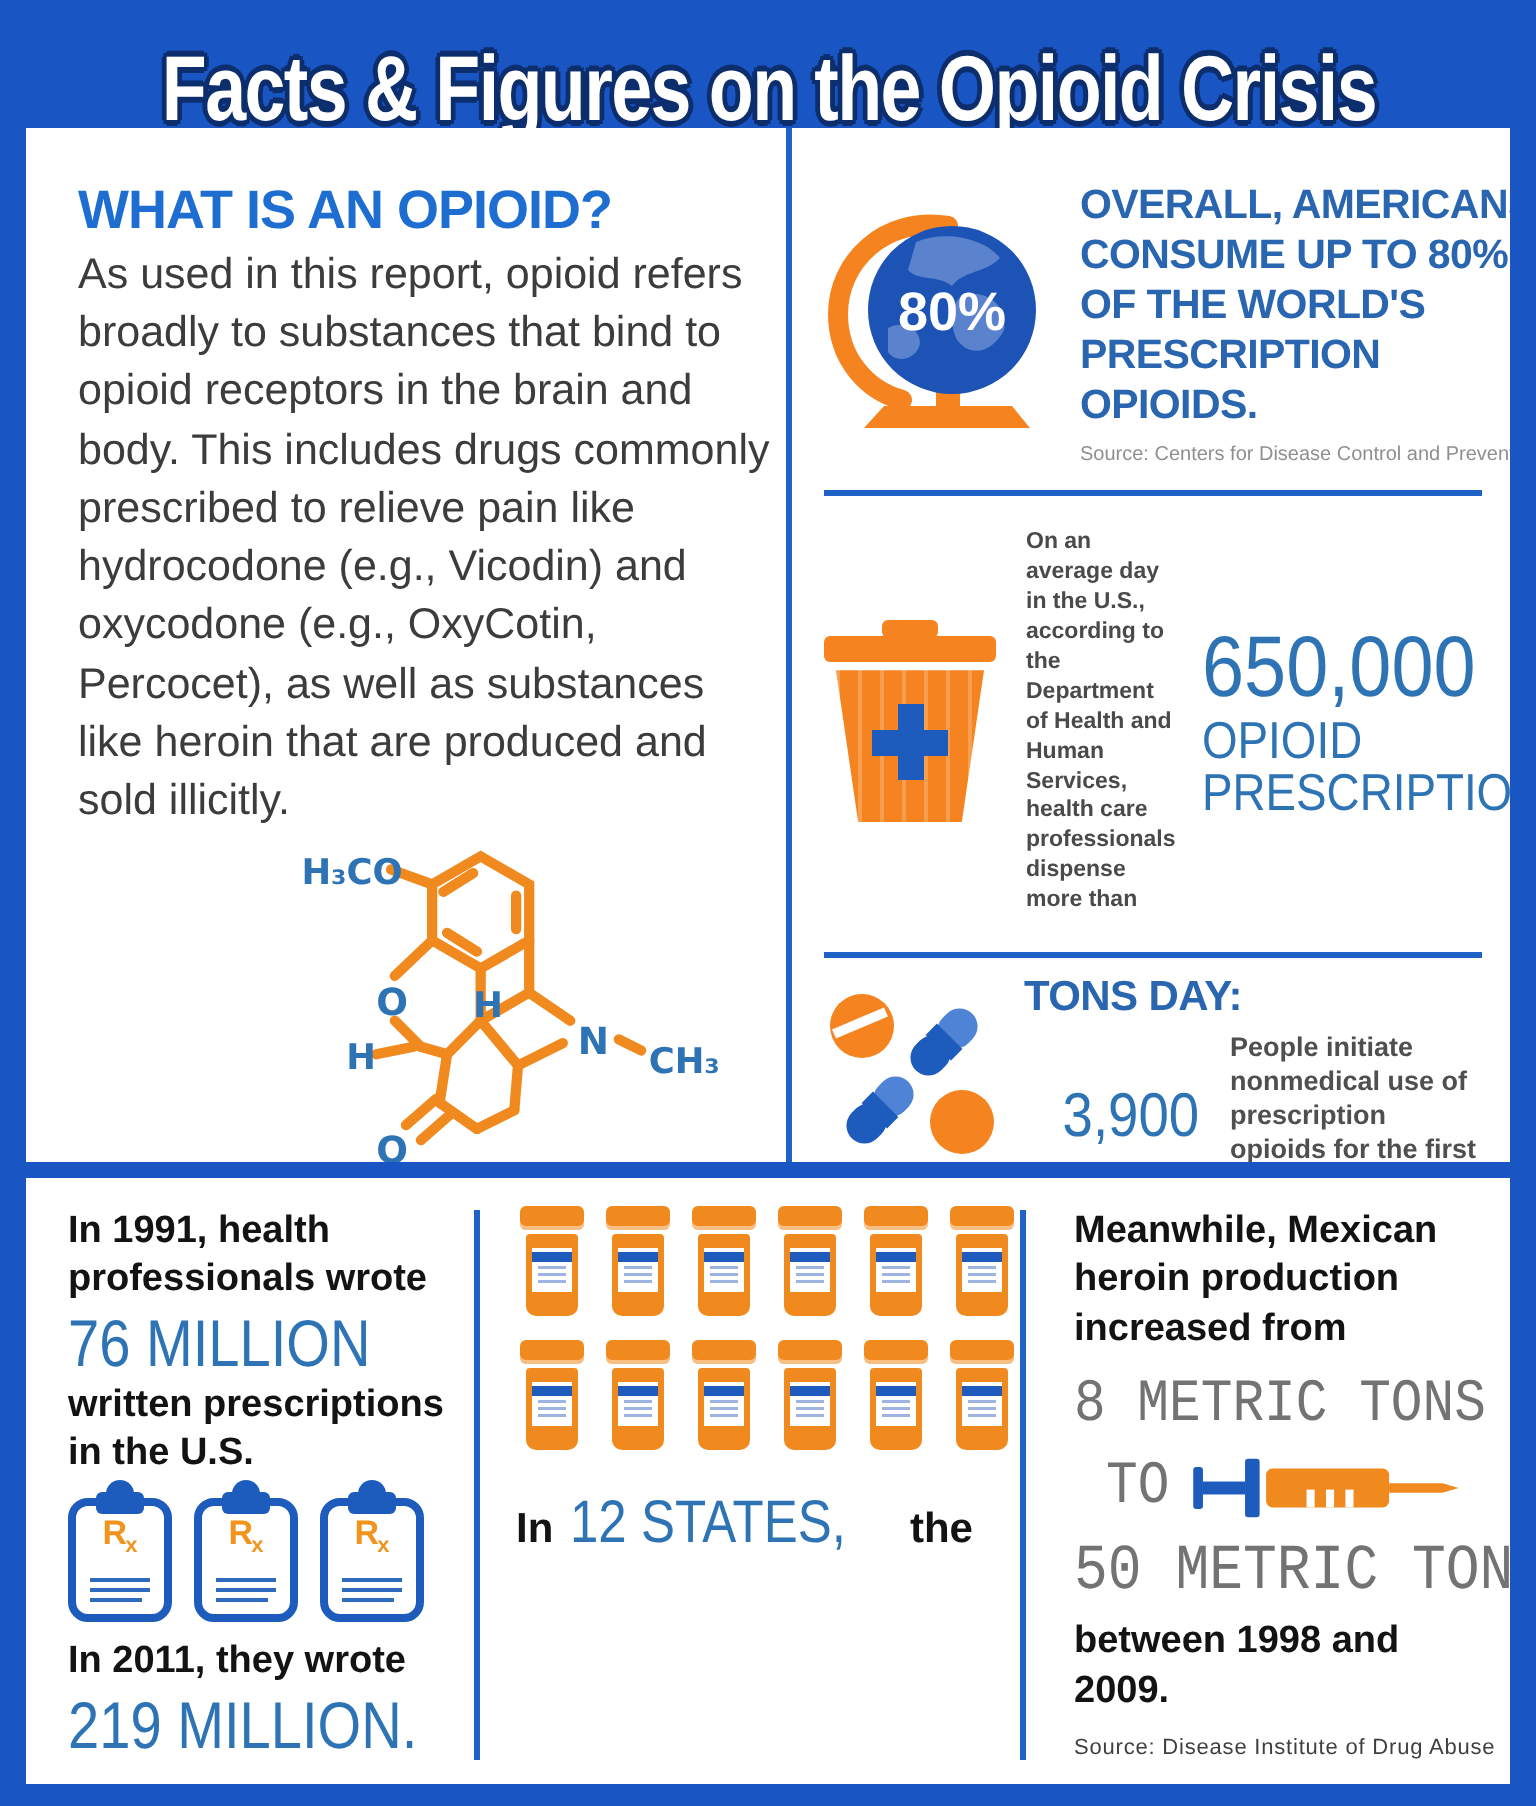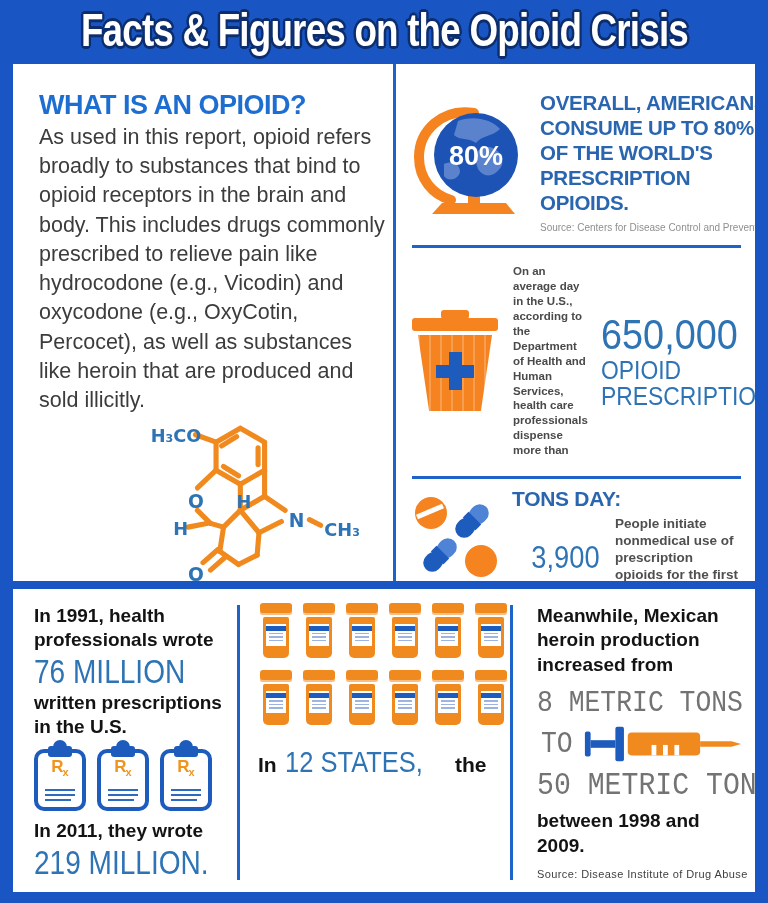--- a/index.html
+++ b/index.html
@@ -1,20 +1,20 @@
 <!DOCTYPE html>
 <html><head>
 <meta charset="utf-8">
 <style>
   * { margin:0; padding:0; box-sizing:border-box; }
   body { background:#888; font-family:"Liberation Sans", sans-serif; }
   .page { position:relative; width:768px; height:903px; background:#1a55c4; overflow:hidden; margin:0 auto; }
 
   
-  .title-band { position:absolute; top:4px; left:0; right:0; height:52px;
+  .title-band { position:absolute; top:18px; left:0; right:0; height:52px;
     display:flex; align-items:center; justify-content:center; }
   .title-text { color:#fff; font-size:46px; font-weight:800; white-space:nowrap;
     letter-spacing:-1px; transform:scaleX(.8); transform-origin:50% 50%;
     text-shadow: 3px 0 0 #0d2e6d, -3px 0 0 #0d2e6d, 0 3px 0 #0d2e6d, 0 -3px 0 #0d2e6d,
       2px 2px 0 #0d2e6d, -2px 2px 0 #0d2e6d, 2px -2px 0 #0d2e6d, -2px -2px 0 #0d2e6d; }
 
   
   .top-panel { position:absolute; left:13px; top:64px; width:742px; height:517px; background:#fff; overflow:hidden; }
   .bottom-panel { position:absolute; left:13px; top:589px; width:742px; height:303px; background:#fff; overflow:hidden; }
 
@@ -84,21 +84,21 @@
   .bottle-stripe { margin-top:2px; height:5px; background:#1d5bbd; }
   .bottle-lines { margin:2px auto 0; width:14px; height:9px;
     background:repeating-linear-gradient(#9db4e0 0 1.5px, transparent 1.5px 3.5px); }
 
   .ts-line { display:flex; align-items:baseline; gap:8px; }
   .ts-bold { color:#131313; font-size:21px; font-weight:700; }
   .ts-blue { color:#2e74b5; font-size:30px; font-weight:400; }
   .ts-body { margin-top:12px; color:#131313; font-size:18.5px; font-weight:700; line-height:1.34; max-width:238px; }
 
   .hp-blue { color:#737373; font-size:30px; font-weight:400; line-height:1.2;font-family:Liberation Mono, monospace; }
-  .hp-to-row { display:flex; align-items:center; gap:6px; margin:2px 4px; }
+  .hp-to-row { display:flex; align-items:center; gap:6px; margin:2px 16px; }
   .hp-period { margin-top:4px; }
   .hp-source { margin-top:10px; font-size:11px; color:#3f3f3f; letter-spacing:.4px; white-space:nowrap; }
 
   
   .trash { position:relative; width:90px; height:102px; flex:none; }
   .trash-handle { position:absolute; top:0; left:31px; width:28px; height:9px; background:#f5831f; border-radius:3px; }
   .trash-lid { position:absolute; top:8px; left:2px; width:86px; height:13px; background:#f5831f; border-radius:3px; }
   .trash-body { position:absolute; top:25px; left:8px; width:74px; height:76px;
     background:#f5831f;
     background-image:repeating-linear-gradient(90deg, rgba(255,255,255,.22) 0 2px, transparent 2px 11px);

